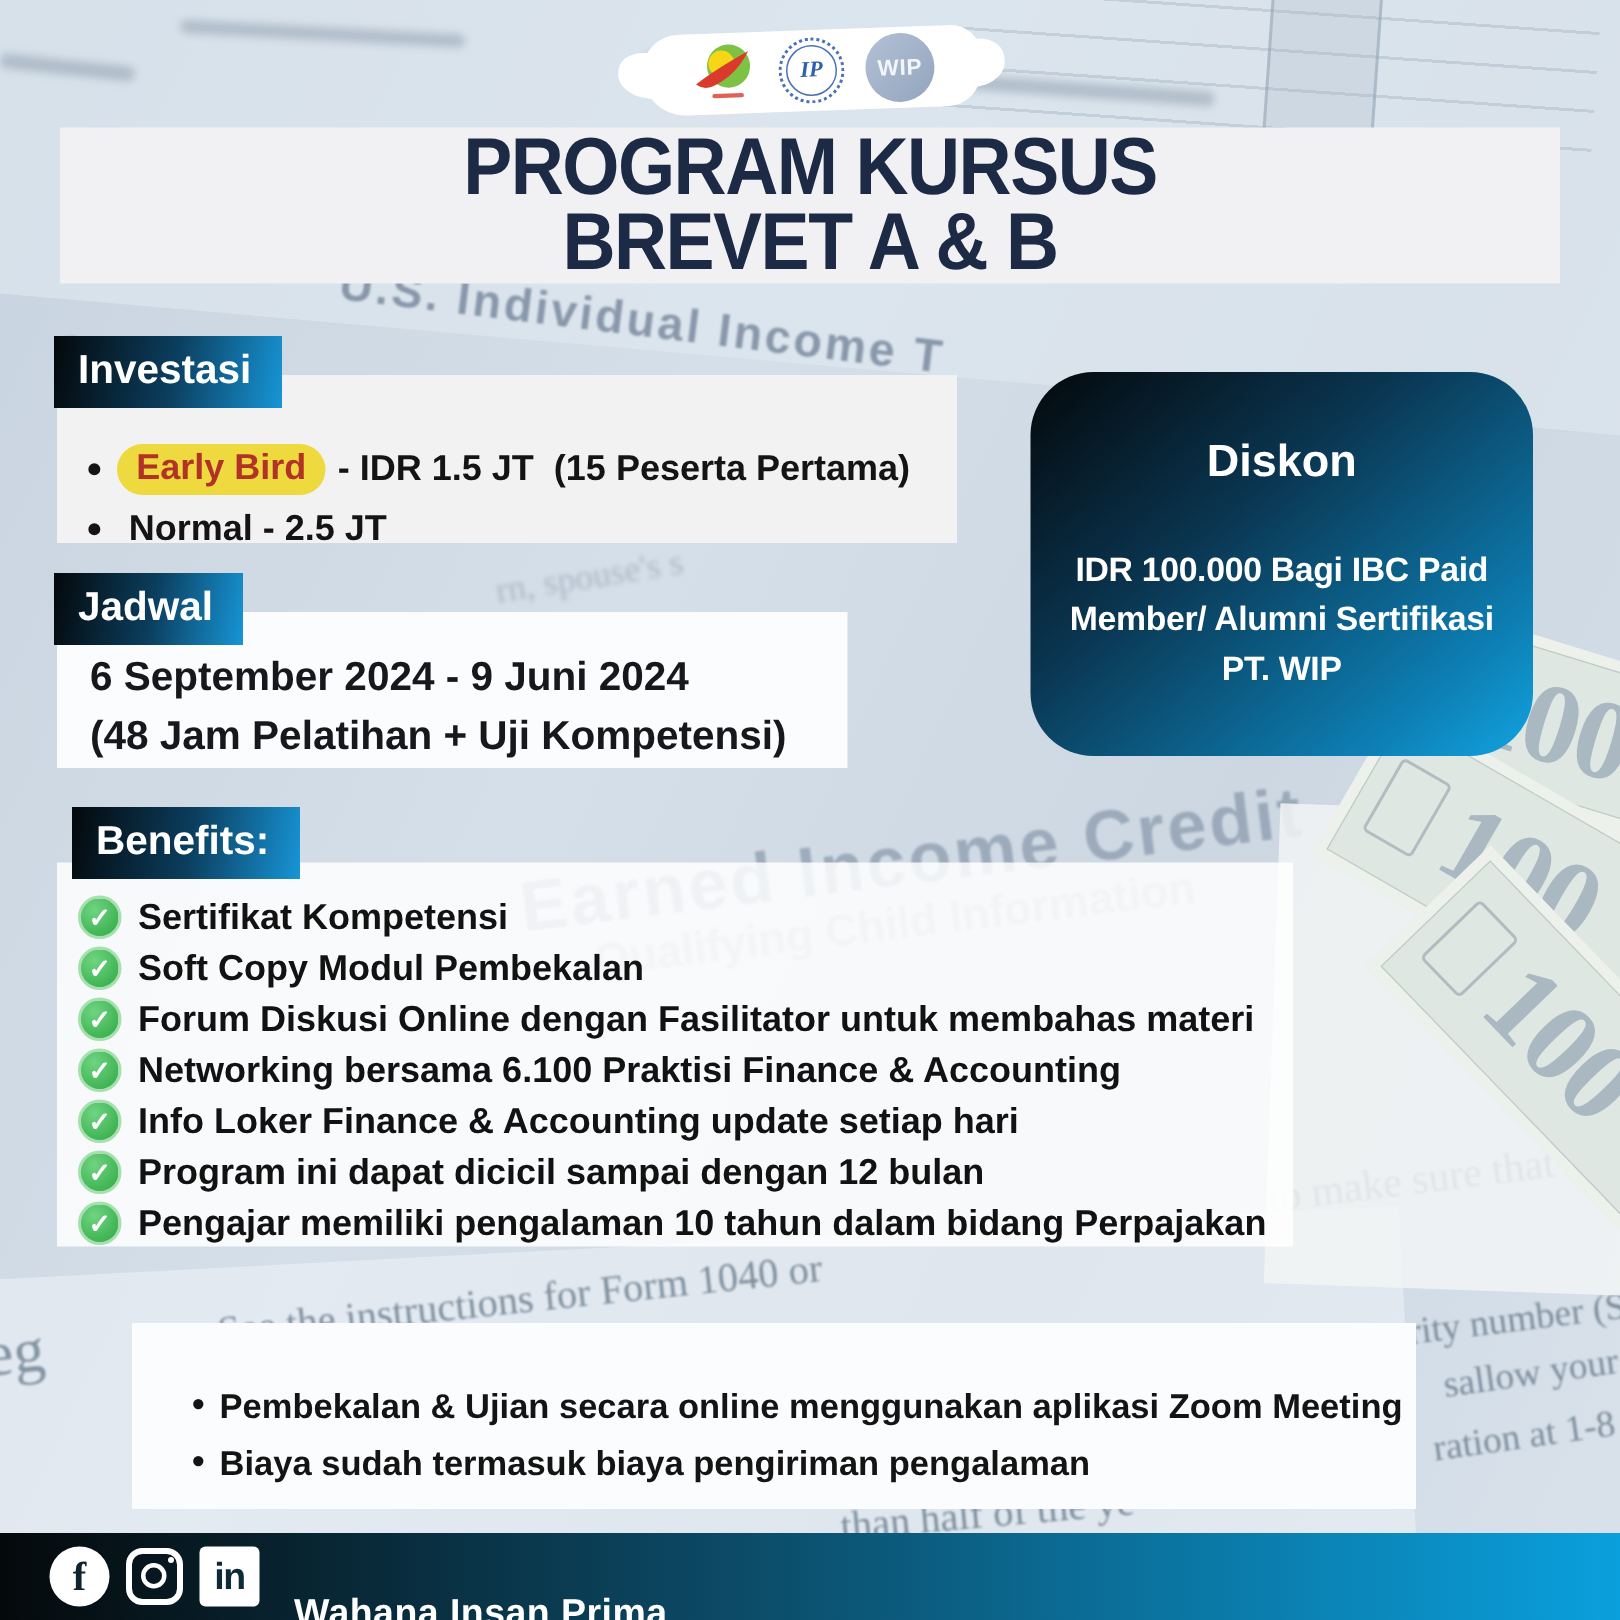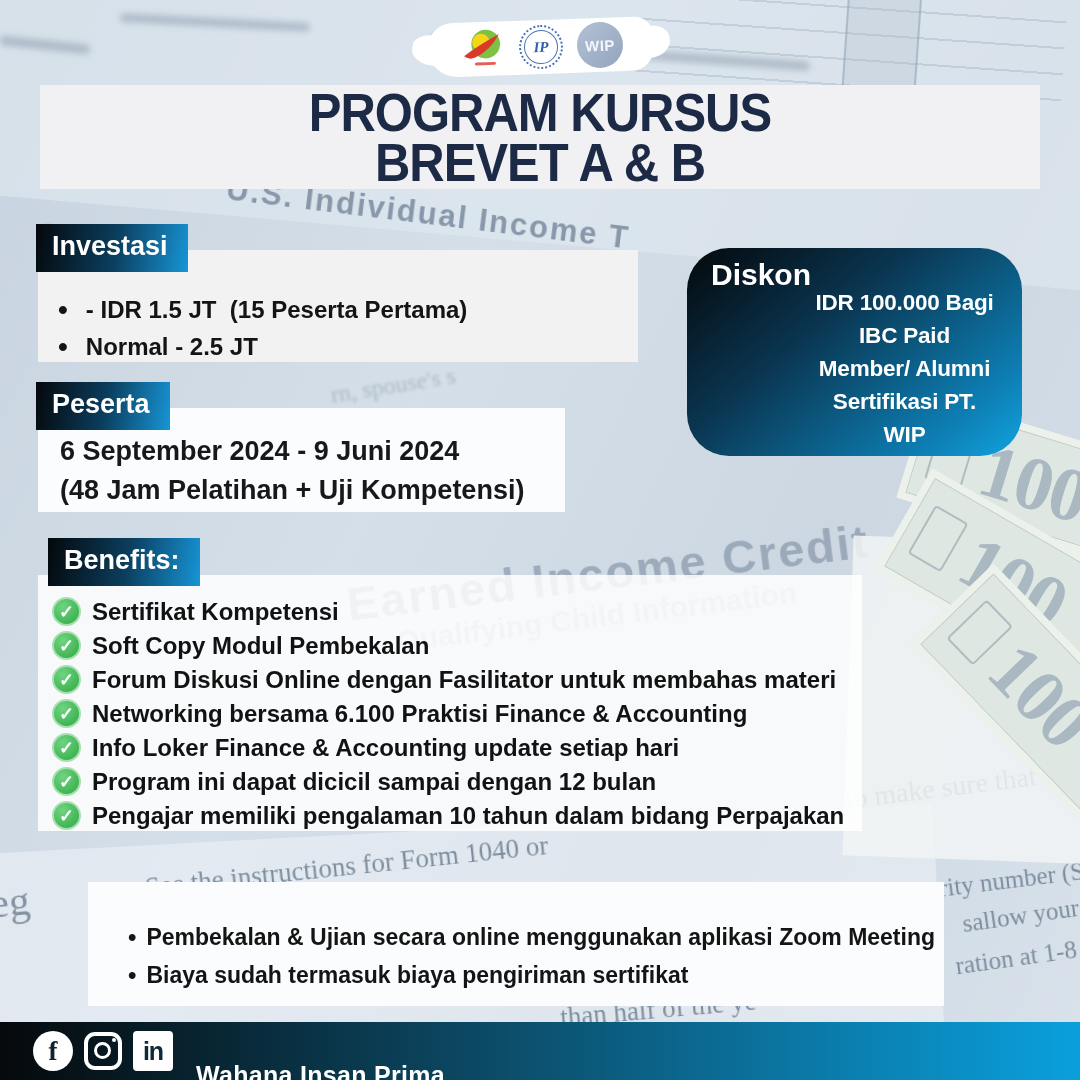--- a/index.html
+++ b/index.html
@@ -55,23 +55,23 @@
   
   .tag{position:absolute;z-index:3;background:linear-gradient(100deg,#04080b 0%,#0b3e5e 52%,#1795d6 100%);
     color:#fff;font-weight:bold;font-size:27px;padding:7px 20px 10px 16px;}
   
   .box{position:absolute;z-index:2;box-sizing:border-box;}
   .investasi-box{left:38px;top:250px;width:600px;height:112px;background:#f2f2f3;padding:46px 14px 0 14px;}
   .inv-li{display:flex;align-items:center;font-weight:bold;font-size:24px;color:#141414;margin-bottom:9px;}
   .bullet{font-size:28px;margin:0 10px 0 6px;line-height:24px;color:#141414;}
   .hl-pill{background:#eed93f;color:#b23227;padding:2px 13px 4px;border-radius:18px;}
   .inv-rest{margin-left:8px;white-space:pre-wrap;}
-  .diskon-card{left:687px;top:248px;width:335px;height:208px;border-radius:42px;z-index:2;position:absolute;box-sizing:border-box;
+  .diskon-card{left:687px;top:248px;width:335px;height:256px;border-radius:42px;z-index:2;position:absolute;box-sizing:border-box;
     background:linear-gradient(140deg,#04080b 0%,#0a3550 38%,#0d7fb4 82%,#12a3e0 100%);
-    display:flex;flex-direction:row;justify-content:center;text-align:center;padding:10px 24px;color:#fff;}
+    display:flex;flex-direction:column;justify-content:center;text-align:center;padding:10px 24px;color:#fff;}
   .diskon-title{font-size:30px;font-weight:bold;margin-bottom:10px;}
   .diskon-body{font-size:22.5px;font-weight:bold;line-height:33px;letter-spacing:-.2px;margin-top:28px;}
   .jadwal-box{left:38px;top:408px;width:527px;height:104px;background:#fbfcfd;padding:24px 0 0 22px;}
   .jadwal-line{font-size:27px;font-weight:bold;color:#17181c;line-height:39px;}
   .benefits-box{left:38px;top:575px;width:824px;height:256px;background:rgba(255,255,255,.84);padding:22px 10px 0 14px;}
   .ben-li{display:flex;align-items:center;gap:11px;font-size:24px;font-weight:bold;color:#121212;margin-bottom:5px;}
   .check-icon{flex:0 0 auto;width:29px;height:29px;border-radius:50%;box-sizing:border-box;border:2px solid #a5e0ae;
     background:radial-gradient(circle at 35% 30%,#6fd481,#2fa843);color:#fff;display:flex;align-items:center;justify-content:center;font-size:18px;font-weight:bold;}
   .notes-box{left:88px;top:882px;width:856px;height:124px;background:#fbfcfd;padding:36px 0 0 34px;}
   .note-li{display:flex;align-items:center;font-size:23px;font-weight:bold;color:#141414;line-height:38px;}
@@ -148,34 +148,35 @@
 
   <div class="title-banner">
     <div class="title-line">PROGRAM KURSUS</div>
     <div class="title-line">BREVET A &amp; B</div>
   </div>
 
   <div class="tag" style="left:36px;top:224px;">Investasi</div>
   <div class="box investasi-box">
     <div class="inv-li">
       <span class="bullet">•</span>
+      <span class="hl-pill">Early Bird</span>
       <span class="inv-rest">- IDR 1.5 JT  (15 Peserta Pertama)</span>
     </div>
     <div class="inv-li">
       <span class="bullet">•</span>
       <span class="inv-rest">Normal - 2.5 JT</span>
     </div>
   </div>
 
   <div class="diskon-card">
     <div class="diskon-title">Diskon</div>
     <div class="diskon-body">IDR 100.000 Bagi IBC Paid Member/ Alumni Sertifikasi PT. WIP</div>
   </div>
 
-  <div class="tag" style="left:36px;top:382px;">Peserta</div>
+  <div class="tag" style="left:36px;top:382px;">Jadwal</div>
   <div class="box jadwal-box">
     <div class="jadwal-line">6 September 2024 - 9 Juni 2024</div>
     <div class="jadwal-line">(48 Jam Pelatihan + Uji Kompetensi)</div>
   </div>
 
   <div class="tag" style="left:48px;top:538px;">Benefits:</div>
   <div class="box benefits-box">
     <div class="ben-li">
       <span class="check-icon">✓</span>
       <span>Sertifikat Kompetensi</span>
@@ -206,21 +207,21 @@
     </div>
   </div>
 
   <div class="box notes-box">
     <div class="note-li">
       <span class="bullet">•</span>
       <span>Pembekalan &amp; Ujian secara online menggunakan aplikasi Zoom Meeting</span>
     </div>
     <div class="note-li">
       <span class="bullet">•</span>
-      <span>Biaya sudah termasuk biaya pengiriman sertifikat</span>
+      <span>Biaya sudah termasuk biaya pengiriman pengalaman</span>
     </div>
   </div>
 
   <div class="footer">
     <span class="fb-icon">f</span>
     <span class="ig-icon"></span>
     <span class="li-icon">in</span>
     <span class="brand">Wahana Insan Prima</span>
   </div>
 

